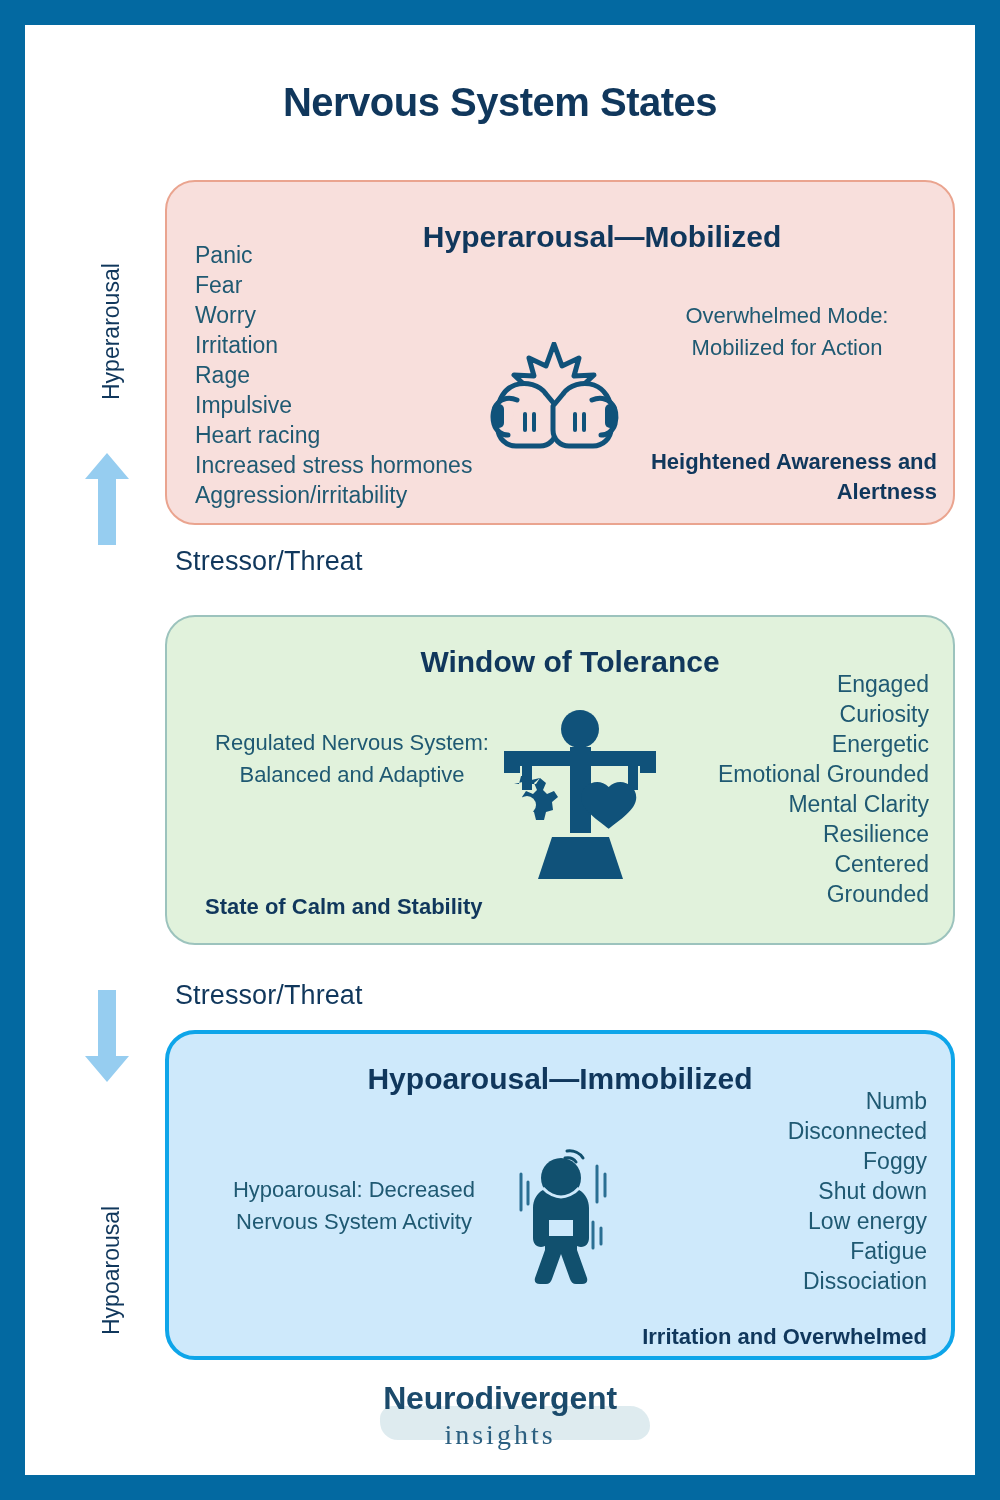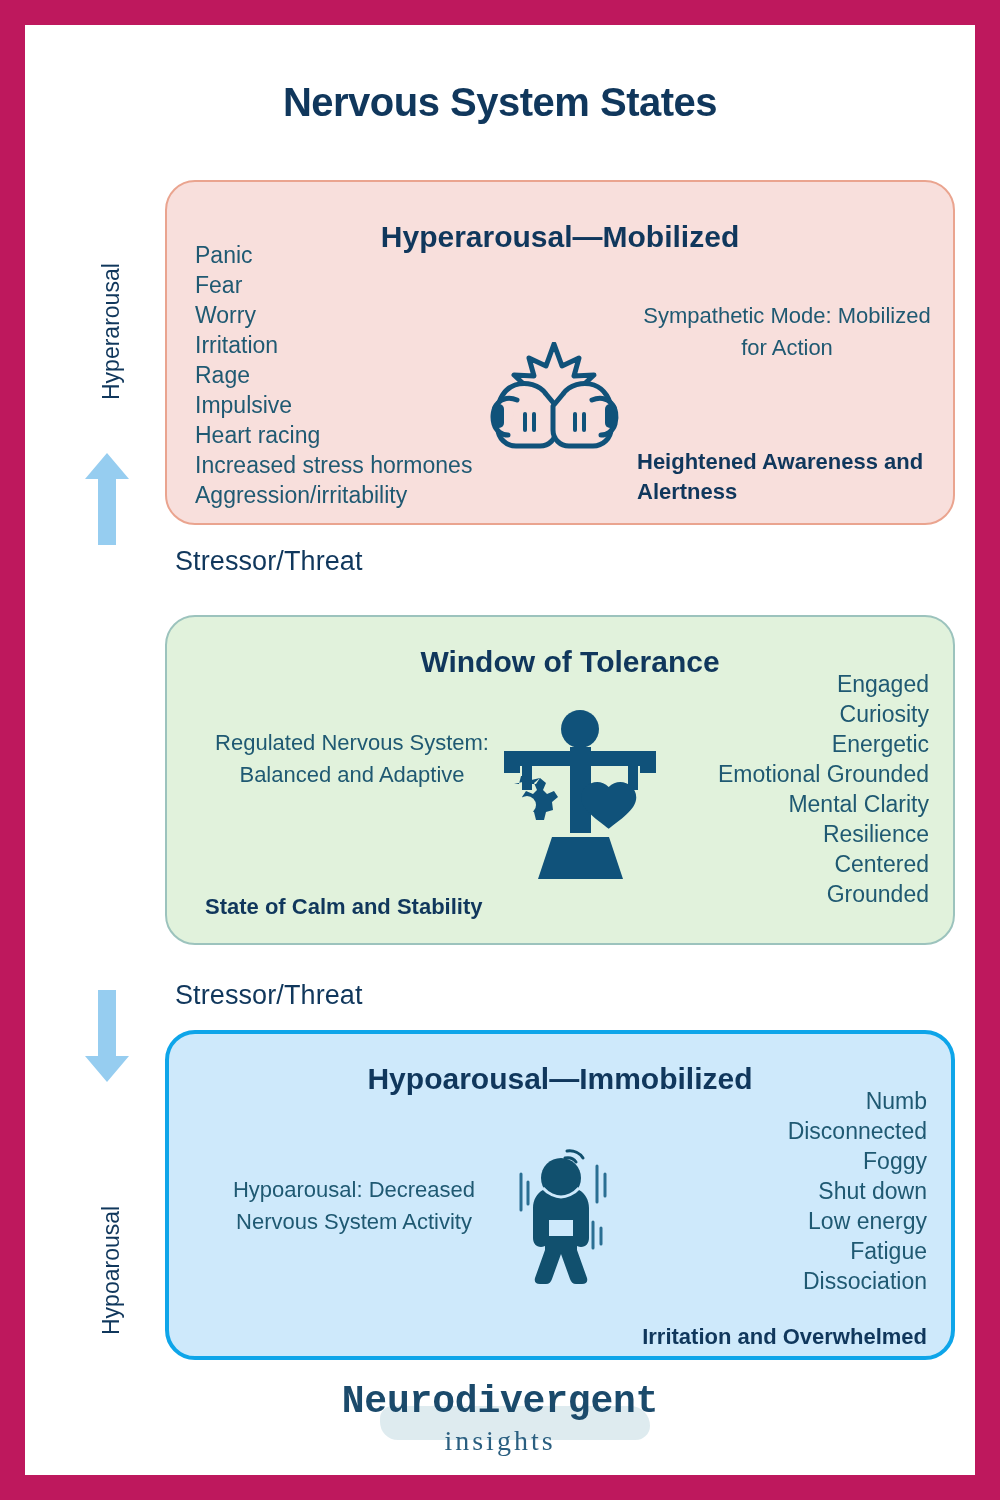--- a/index.html
+++ b/index.html
@@ -8,21 +8,21 @@
     width: 1000px;
     height: 1500px;
     background: #ffffff;
     font-family: "Liberation Sans", sans-serif;
   }
 
   #page {
     position: relative;
     width: 1000px;
     height: 1500px;
-    background: #be185d;
+    background: #0369a1;
     overflow: hidden;
   }
 
   #canvas {
     position: absolute;
     left: 25px;
     top: 25px;
     width: 950px;
     height: 1450px;
     background: #ffffff;
@@ -80,20 +80,21 @@
     overflow: hidden;
   }
 
   #box-hyper {
     left: 140px;
     top: 155px;
     width: 790px;
     height: 345px;
     background: #f8dfdc;
     border: 2px solid #eaa48f;
+    padding-left: 42px;
   }
   #box-window {
     left: 140px;
     top: 590px;
     width: 790px;
     height: 330px;
     background: #e1f2dc;
     border: 2px solid #9cc3bd;
     padding-left: 10px;
   }
@@ -144,21 +145,21 @@
 
   
   .emphasis {
     position: absolute;
     font-family: "Liberation Sans Narrow", "Liberation Sans", sans-serif;
     font-weight: bold;
     font-size: 22px;
     line-height: 30px;
     color: #10375c;
   }
-  #emph-hyper  { left: 470px; top: 265px; width: 300px; text-align: left; }
+  #emph-hyper  { left: 470px; top: 265px; width: 300px; text-align: right; }
   #emph-window { left: 38px;  top: 275px; text-align: left; }
   #emph-hypo   { right: 24px; top: 288px; text-align: right; }
 
   
   .box-icon { position: absolute; }
   #icon-gloves  { left: 305px; top: 160px; }
   #icon-balance { left: 325px; top: 90px; }
   #icon-slump   { left: 340px; top: 110px; }
 
   
@@ -174,23 +175,23 @@
     left: 355px;
     top: 26px;
     width: 270px;
     height: 34px;
     background: #d8e7ec;
     border-radius: 14px 22px 16px 20px;
     opacity: 0.85;
   }
   #logo-main {
     position: relative;
-    font-family: Liberation Mono, monospace;
+    font-family: Liberation Sans, sans-serif;
     font-weight: bold;
-    font-size: 38px;
+    font-size: 32px;
     color: #1b4a6b;
     letter-spacing: -0.2px;
   }
   #logo-sub {
     position: relative;
     margin-top: 2px;
     font-family: "Liberation Serif", "DejaVu Serif", serif;
     font-size: 28px;
     color: #2b5f80;
     letter-spacing: 3px;
@@ -227,21 +228,21 @@
           <div>Fear</div>
           <div>Worry</div>
           <div>Irritation</div>
           <div>Rage</div>
           <div>Impulsive</div>
           <div>Heart racing</div>
           <div>Increased stress hormones</div>
           <div>Aggression/irritability</div>
         </div>
 
-      <div id="descr-hyper" class="descr">Sympathetic Mode: Mobilized for Action</div>
+      <div id="descr-hyper" class="descr">Overwhelmed Mode: Mobilized for Action</div>
 
       <div id="emph-hyper" class="emphasis">Heightened Awareness and Alertness</div>
 
       <svg id="icon-gloves" class="box-icon" width="165" height="110" viewBox="0 0 165 110">
         <g fill="none" stroke="#10527a" stroke-width="5" stroke-linejoin="round" stroke-linecap="round">
           <polygon points="82,2 90,24 107,16 102,34 122,33 108,46 124,56 105,58 112,74 95,66 90,80 82,66 74,80 69,66 52,74 59,58 40,56 56,46 42,33 62,34 57,16 74,24"></polygon>
         </g>
         <g fill="#f8dfdc" stroke="#10527a" stroke-width="5" stroke-linejoin="round" stroke-linecap="round">
           <path d="M74,52 c-6,-9 -20,-13 -31,-9 c-11,4 -17,15 -17,26 l0,18 c0,9 8,17 18,17 l24,0 c9,0 16,-7 16,-16 l0,-24 z"></path>
           <path d="M91,52 c6,-9 20,-13 31,-9 c11,4 17,15 17,26 l0,18 c0,9 -8,17 -18,17 l-24,0 c-9,0 -16,-7 -16,-16 l0,-24 z"></path>

